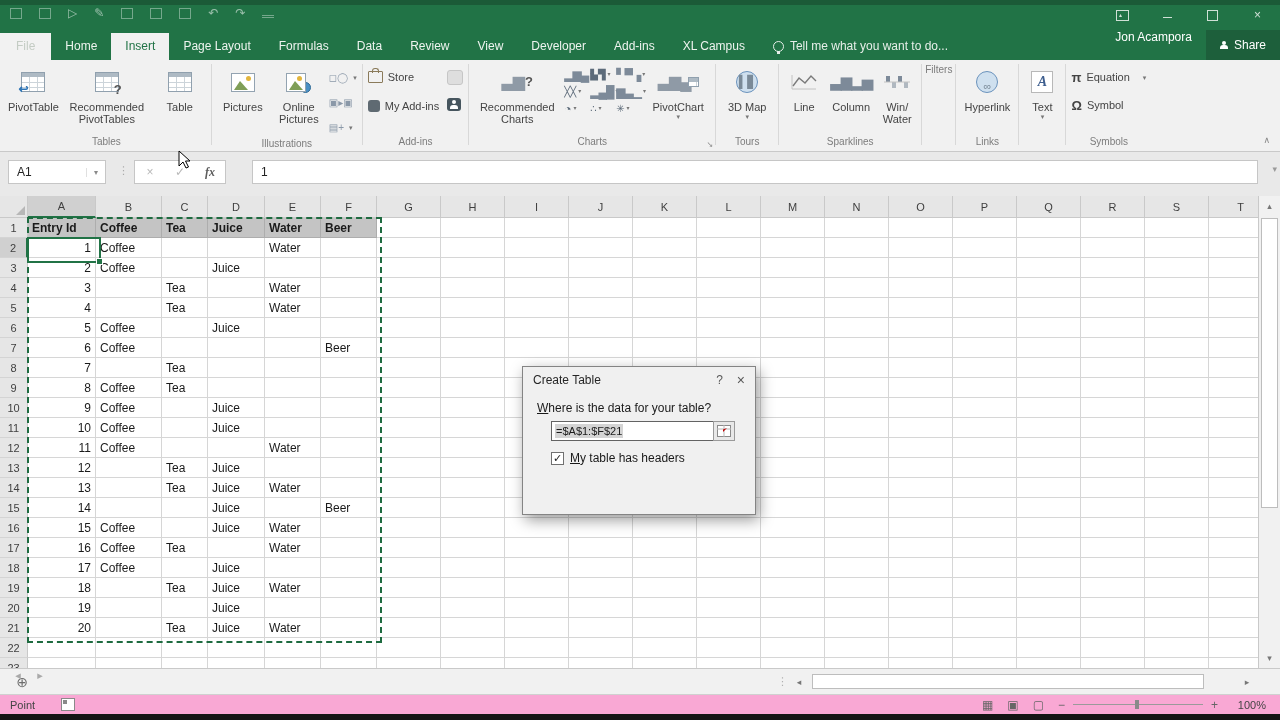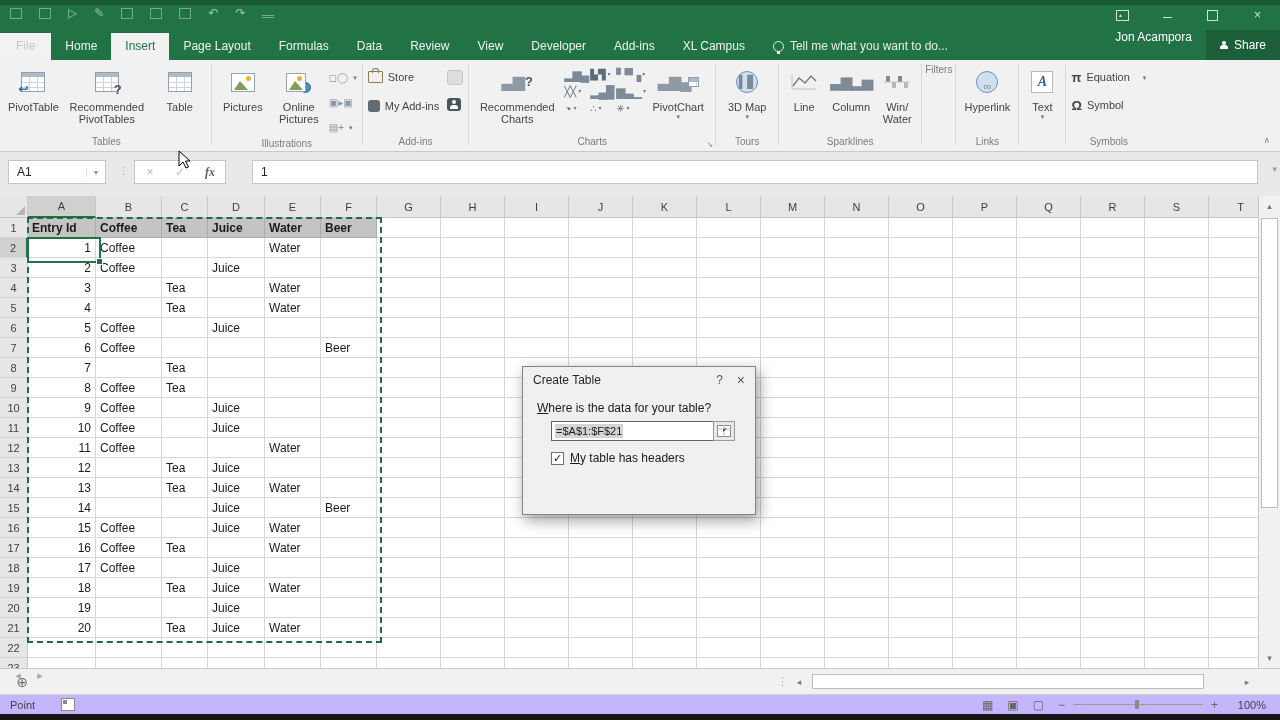--- a/index.html
+++ b/index.html
@@ -103,21 +103,21 @@
   .stab{padding:0 18px;display:flex;align-items:center;font-size:12px;color:#444;border-right:1px solid #c9c9c9;}
   .stab:first-child{border-left:1px solid #c9c9c9;}
   .stab.active{background:#fff;color:#217346;font-weight:bold;border-bottom:3px solid #217346;}
   .addsheet{width:44px;display:flex;align-items:center;justify-content:center;color:#6d6d6d;font-size:14px;}
   .tsplit{margin-left:auto;color:#b0b0b0;font-size:11px;display:flex;align-items:center;}
   .hscroll{width:470px;display:flex;align-items:center;margin-right:22px;}
   .hsa{width:22px;text-align:center;color:#777;font-size:9px;}
   .htrack{flex:1;height:17px;position:relative;}
   .hthumb{position:absolute;left:2px;top:1px;width:92%;height:15px;background:#fff;border:1px solid #bdbdbd;box-sizing:border-box;}
   
-  .statusbar{position:absolute;top:694px;left:0;width:1280px;height:20px;background:#c4b5fd;border-top:1px solid #d0d0d0;display:flex;align-items:center;box-sizing:border-box;font-size:11px;color:#444;}
+  .statusbar{position:absolute;top:694px;left:0;width:1280px;height:20px;background:#f9a8d4;border-top:1px solid #d0d0d0;display:flex;align-items:center;box-sizing:border-box;font-size:11px;color:#444;}
   .smode{margin-left:10px;}
   .macro{width:12px;height:11px;border:1px solid #8a8a8a;margin-left:26px;position:relative;background:#fff;}
   .macro::after{content:"";position:absolute;left:1px;top:1px;width:4px;height:4px;background:#8a8a8a;}
   .sright{margin-left:auto;display:flex;align-items:center;margin-right:14px;gap:14px;}
   .viewico{font-size:12px;color:#666;}
   .zoomctl{display:flex;align-items:center;gap:8px;}
   .ztrack{width:130px;height:1px;background:#9a9a9a;position:relative;}
   .ztrack::before{content:"";position:absolute;left:50%;top:-3px;width:1px;height:7px;background:#9a9a9a;}
   .zthumb{position:absolute;left:48%;top:-4px;width:4px;height:9px;background:#8a8a8a;}
   .zsign{color:#666;font-size:12px;}

